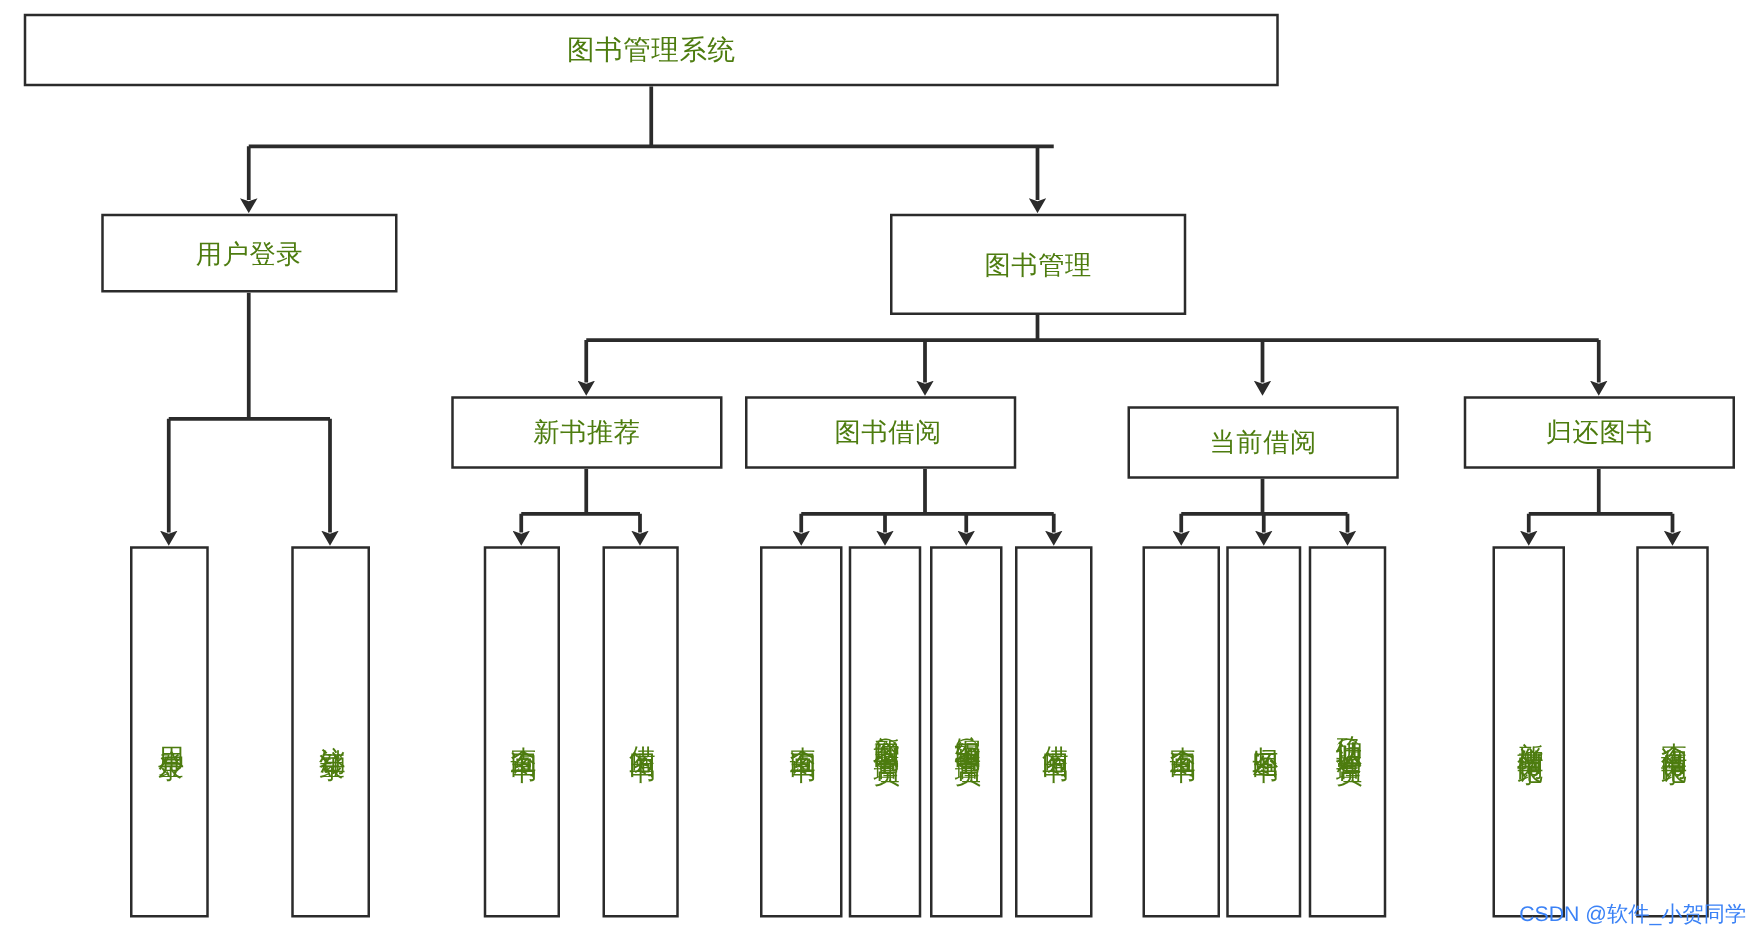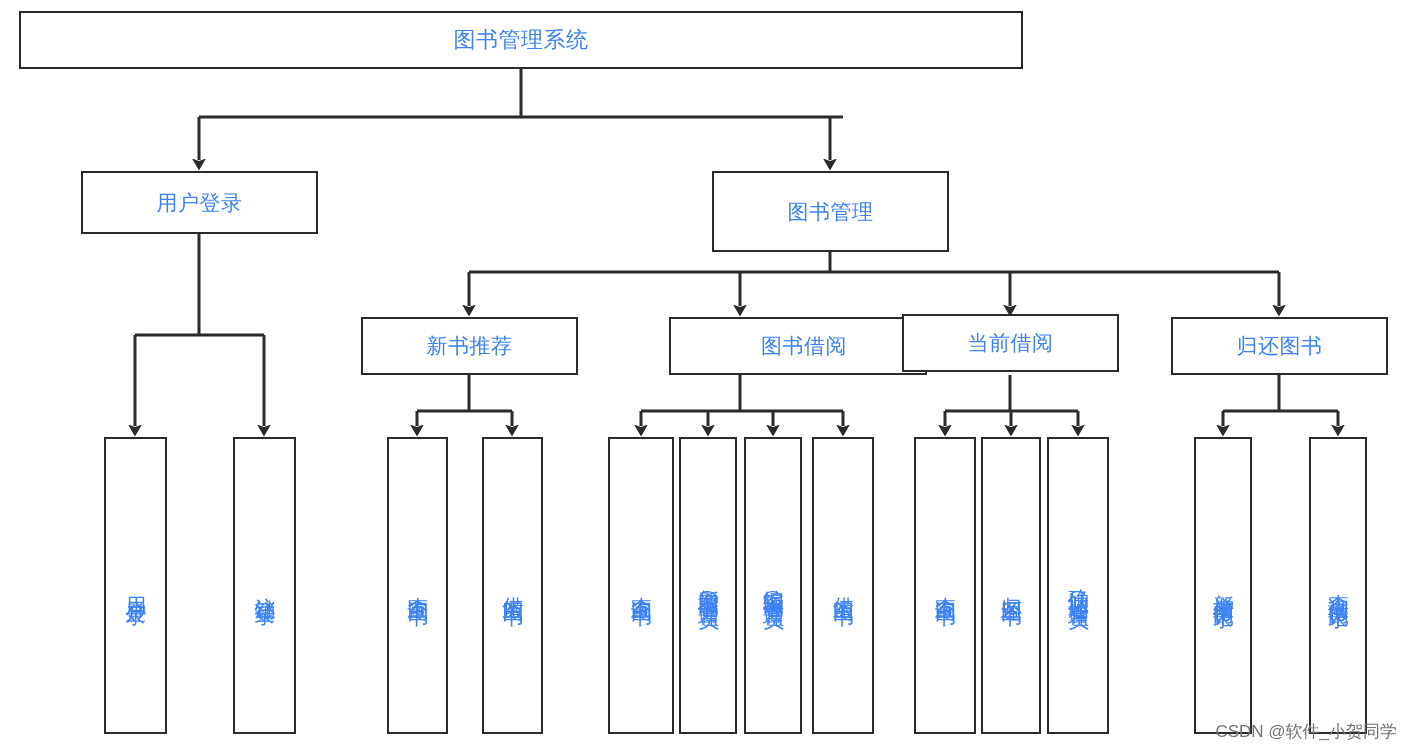--- a/index.html
+++ b/index.html
@@ -3,35 +3,35 @@
 <meta charset="utf-8">
 <style>
   html,body{margin:0;padding:0;background:#ffffff;}
   body{font-family:"Liberation Sans","DejaVu Sans",sans-serif;}
   #canvas{position:relative;width:1405px;height:747px;background:#ffffff;overflow:hidden;}
   svg.wires{position:absolute;left:0;top:0;width:1405px;height:747px;}
   .node{position:absolute;box-sizing:border-box;border:2.5px solid #2b2b2b;background:#ffffff;}
   .node .lbl{
     width:100%;height:100%;
     display:flex;align-items:center;justify-content:center;
-    color:#3b82f6;letter-spacing:0.5px;
+    color:#4d7c0f;letter-spacing:0.5px;
   }
   .node.horiz .lbl{font-size:21px;}
   .node.root .lbl{font-size:22px;}
   .node.vert .lbl{
     writing-mode:vertical-rl;
     text-orientation:upright;
     font-size:21px;
     line-height:1.18;
     letter-spacing:3px;
     white-space:nowrap;
   }
   .watermark{
     position:absolute;right:8px;bottom:4px;
-    font-size:17px;color:#737373;
+    font-size:17px;color:#3b82f6;
     pointer-events:none;white-space:nowrap;
   }
 </style>
 </head>
 <body>
 
 <div id="canvas">
 
   <svg class="wires" viewBox="0 0 1405 747">
     <defs>
@@ -90,24 +90,24 @@
   <div class="node horiz" style="left:81px;top:171px;width:237px;height:63px;">
     <div class="lbl">用户登录</div>
   </div>
   <div class="node horiz" style="left:712px;top:171px;width:237px;height:81px;">
     <div class="lbl">图书管理</div>
   </div>
 
   <div class="node horiz" style="left:361px;top:317px;width:217px;height:58px;text-align:center;">
     <div class="lbl">新书推荐</div>
   </div>
-  <div class="node horiz" style="left:669px;top:317px;width:258px;height:58px;padding-left:12px;">
+  <div class="node horiz" style="left:596px;top:317px;width:217px;height:58px;padding-left:12px;">
     <div class="lbl">图书借阅</div>
   </div>
-  <div class="node horiz" style="left:902px;top:314px;width:217px;height:58px;">
+  <div class="node horiz" style="left:902px;top:325px;width:217px;height:58px;">
     <div class="lbl">当前借阅</div>
   </div>
   <div class="node horiz" style="left:1171px;top:317px;width:217px;height:58px;">
     <div class="lbl">归还图书</div>
   </div>
 
   <div class="node vert" style="left:104px;top:437px;width:63px;height:297px;">
     <div class="lbl">用户登录</div>
   </div>
   <div class="node vert" style="left:233px;top:437px;width:63px;height:297px;">

